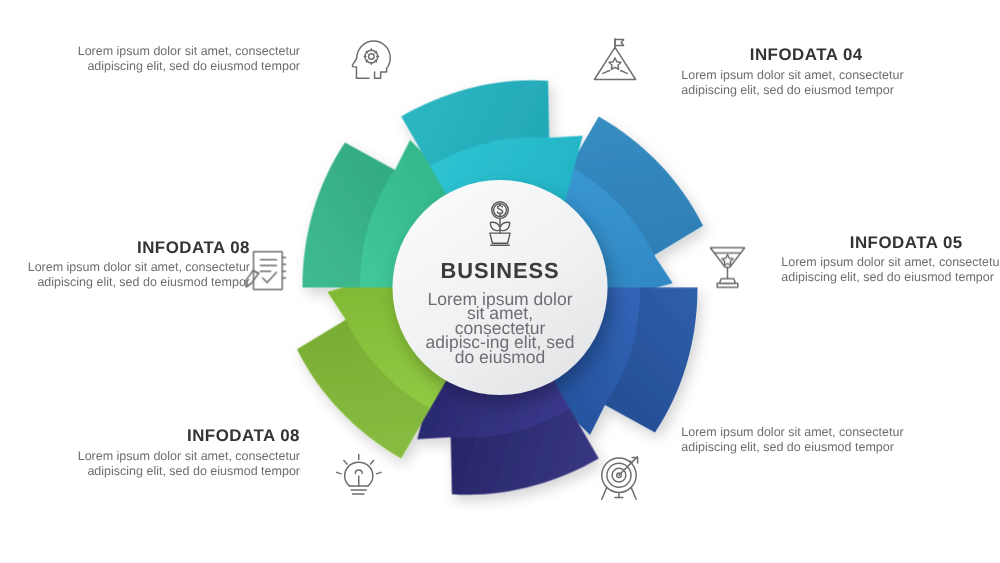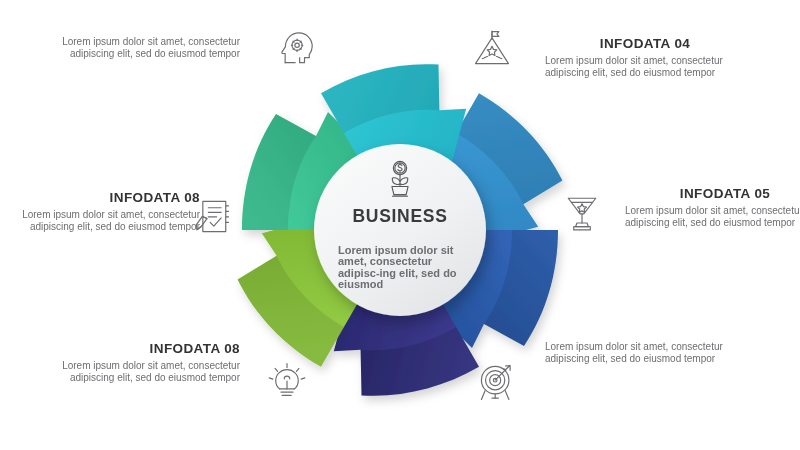--- a/index.html
+++ b/index.html
@@ -51,28 +51,28 @@
   .center-icon {
     width: 42px;
     height: 42px;
     margin-bottom: 6px;
   }
   .center-title {
     font-size: 17.5px;
     font-weight: bold;
     color: #3b3b3d;
     letter-spacing: 0.7px;
-    margin-bottom: 18px;
+    margin-bottom: 7px;
   }
   .center-desc {
-    font-size: 11px;
+    font-size: 14px;
     line-height: 11.4px;
     color: #6d6e71;
+    text-align: center;
     width: 124px;
-    font-weight: bold;
   }
 
   
   .info {
     position: absolute;
     width: 200px;
   }
   .info .label {
     font-size: 13.5px;
     font-weight: bold;

